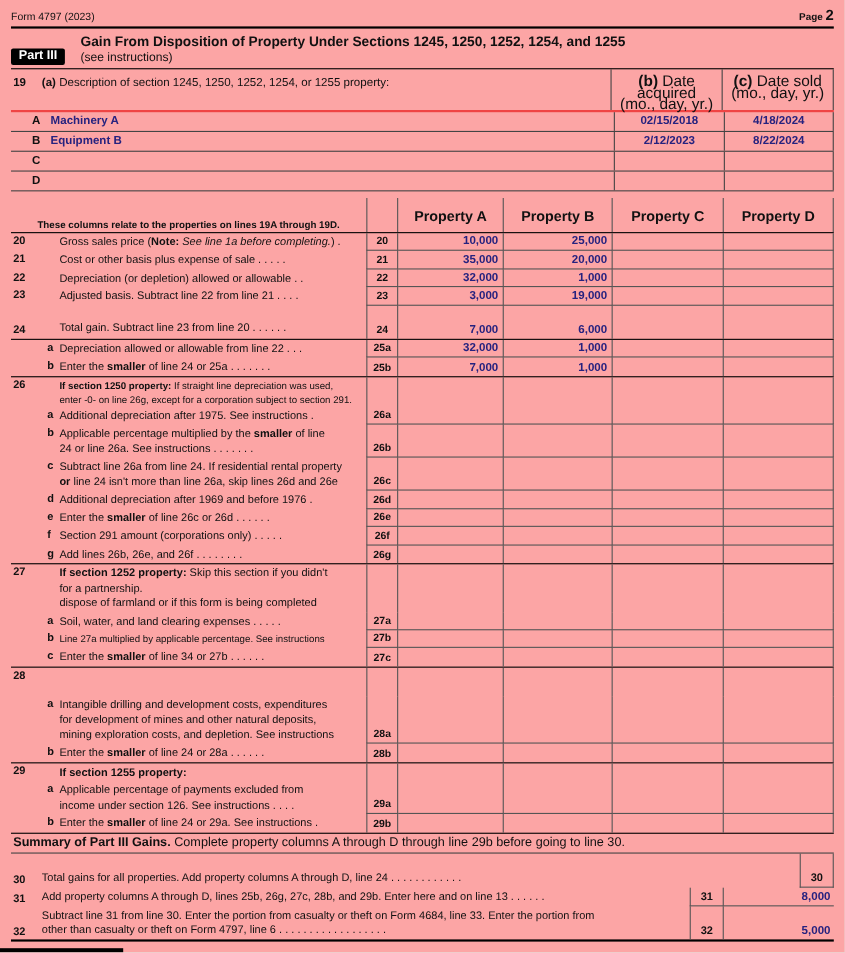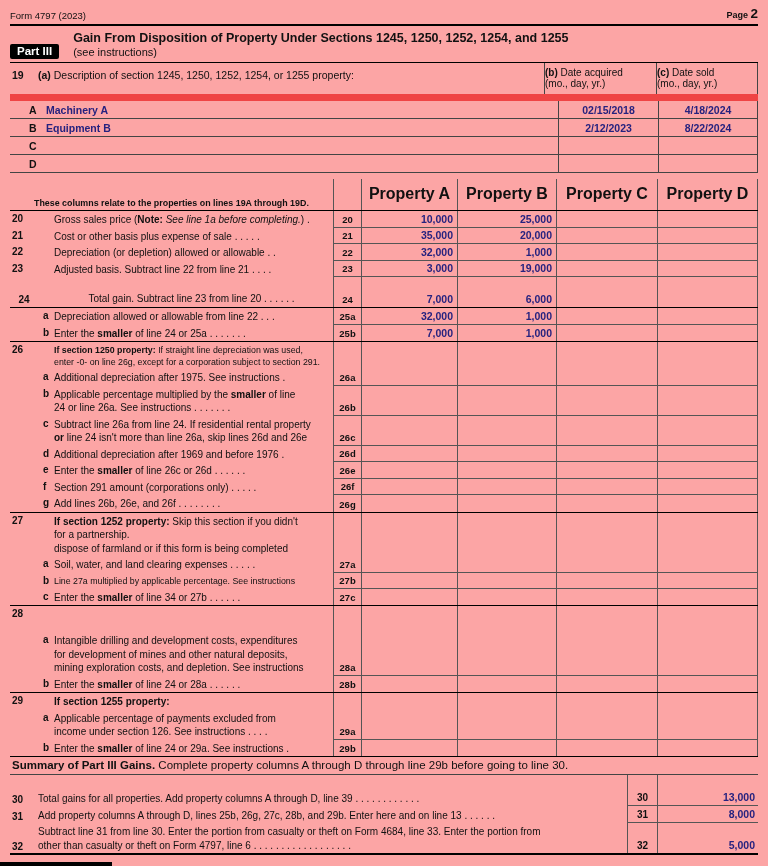--- a/index.html
+++ b/index.html
@@ -19,46 +19,46 @@
   .rule-med{border-top:1.8px solid #000;}
 
   
   .part-row{display:flex;align-items:flex-end;padding:5px 0 3px 0;}
   .badge{background:#000;color:#fff;font-weight:bold;font-size:11.5px;padding:1.5px 7px 2px 7px;
          border-radius:2px;margin-right:14px;white-space:nowrap;}
   .part-title{font-weight:bold;font-size:12.5px;line-height:14px;}
   .part-sub{font-weight:normal;font-size:11px;}
 
   
-  .t19-head{display:flex;border-bottom:7px solid #ef4444;min-height:31px;gap:11px;}
+  .t19-head{display:flex;border-bottom:2px solid #ef4444;min-height:31px;}
   .t19-hleft{flex:1;display:flex;padding-top:6px;}
   .t19-num{width:26px;font-weight:bold;font-size:10.5px;padding-left:2px;}
   .t19-hlabel{font-size:10.5px;}
-  .t19-col{width:100px;border-left:1px solid #444;font-size:10px;line-height:10.5px;padding-top:5px;}
+  .t19-col{width:100px;border-left:1px solid #444;text-align:center;font-size:14px;line-height:10.5px;padding-top:5px;}
   .t19-col.last{border-right:1px solid #444;}
   .t19-row{display:flex;height:17px;border-bottom:1px solid #444;align-items:center;}
   .t19-letter{width:36px;padding-left:19px;font-weight:bold;font-size:10.5px;box-sizing:border-box;}
   .t19-desc{flex:1;font-size:10.5px;}
   .t19-date{width:100px;border-left:1px solid #444;text-align:center;font-size:10.5px;height:100%;
             display:flex;align-items:center;justify-content:center;box-sizing:border-box;}
   .t19-date.last{border-right:1px solid #444;}
 
   .gap6{height:6px;}
 
   
   .ghead{display:flex;height:31px;border-bottom:1.5px solid #000;}
   .ghead-left{width:323px;display:flex;align-items:flex-end;padding:0 0 2px 24px;box-sizing:border-box;}
   .note{font-size:8.9px;font-weight:bold;}
-  .hcell{display:flex;align-items:flex-end;justify-content:center;font-weight:bold;font-size:16px;
+  .hcell{display:flex;align-items:flex-end;justify-content:center;font-weight:bold;font-size:13px;
          padding-bottom:7px;box-sizing:border-box;}
   .gnumbox{width:29px;border-left:1px solid #555;border-right:1px solid #555;font-weight:bold;font-size:9.5px;
            display:flex;align-items:flex-end;justify-content:center;padding-bottom:2px;box-sizing:border-box;}
   .gva{width:96px}.gvb{width:99px}.gvc{width:101px}.gvd{width:100px}
   .grow{display:flex;min-height:16px;}
-  .grow.tall{min-height:30px;text-align:center;}
+  .grow.tall{min-height:30px;}
   .grow.rgap{min-height:26px;}
   .grow.sep-s{border-bottom:1.8px solid #000;}
   .grow.sep-n .gnumbox,.grow.sep-n .gval{border-bottom:1px solid #555;}
   .gleft{width:323px;display:flex;padding:2px 4px 1px 2px;box-sizing:border-box;}
   .grow.tall .gleft{align-items:flex-end;padding-bottom:2px;}
   .gnum{width:24px;font-weight:bold;font-size:10px;flex:none;}
   .gletter{width:18px;font-weight:bold;font-size:10px;flex:none;padding-left:7px;box-sizing:border-box;}
   .glbl{flex:1;font-size:10px;line-height:13.5px;}
   .glbl.small{font-size:8.8px;line-height:12px;}
   .gval{border-right:1px solid #555;display:flex;align-items:flex-end;justify-content:flex-end;
@@ -519,25 +519,24 @@
     </div>
 
   <div class="sumhead">
     <span class="sb">Summary of Part III Gains.</span><span>  Complete property columns A through D through line 29b before going to line 30.</span>
   </div>
   <div>
       <div class="sumrow topspace sep">
         <div class="sumleft">
           <div class="sumnum">30</div>
           <div class="sumlbl">
-            <div class="lline"><span>Total gains for all properties. Add property columns A through D, line 39   .   .   .   .   .   .   .   .   .   .   .   .</span></div>
+            <div class="lline"><span>Total gains for all properties. Add property columns A through D, line 24   .   .   .   .   .   .   .   .   .   .   .   .</span></div>
           </div>
         </div>
         <div class="sumbox">30</div>
-        <div class="sumval navy">13,000</div>
       </div>
       <div class="sumrow sep">
         <div class="sumleft">
           <div class="sumnum">31</div>
           <div class="sumlbl">
             <div class="lline"><span>Add property columns A through D, lines 25b, 26g, 27c, 28b, and 29b. Enter here and on line 13   .   .   .   .   .   .</span></div>
           </div>
         </div>
         <div class="sumbox">31</div>
         <div class="sumval navy">8,000</div>

